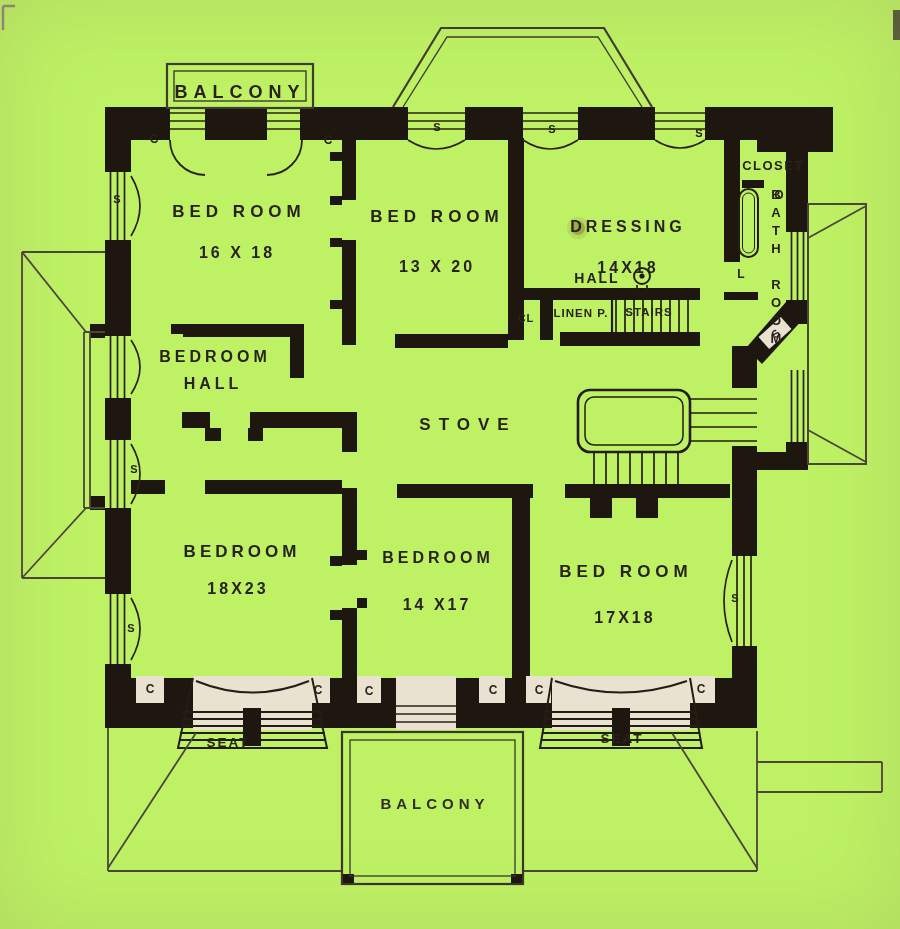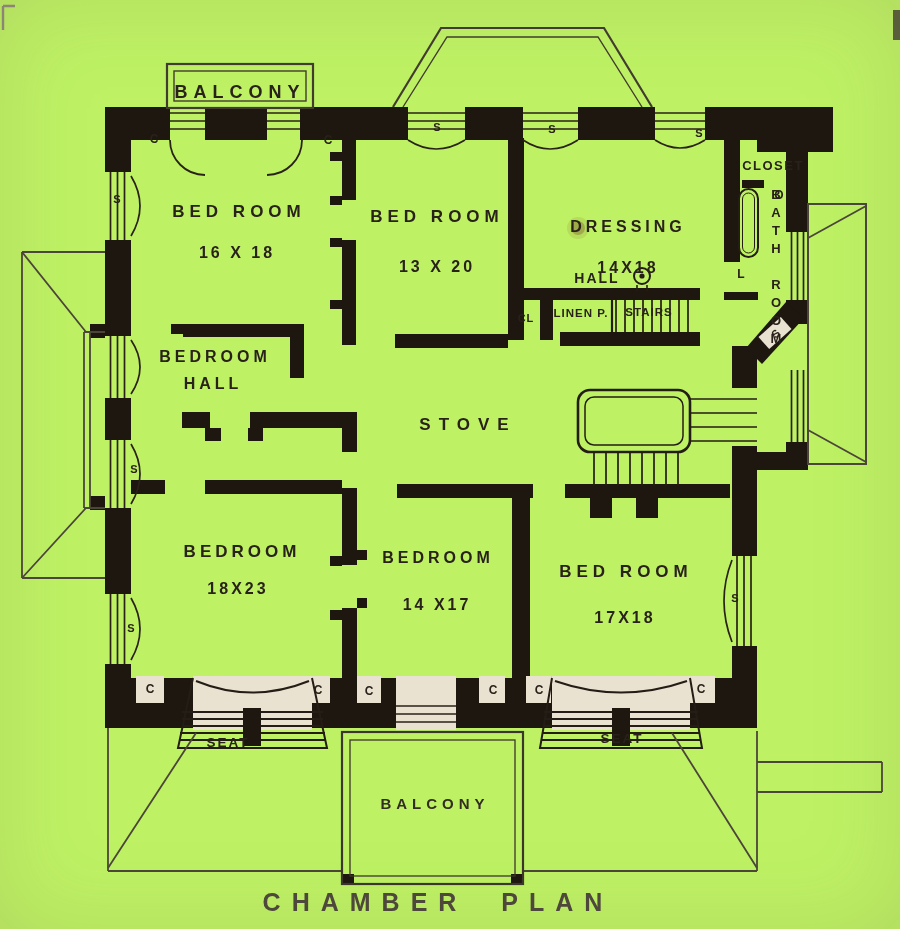--- a/index.html
+++ b/index.html
@@ -284,15 +284,14 @@
 
 <div class="lbl mk" style="left:150px;top:689px">C</div>
 <div class="lbl mk" style="left:318px;top:690px">C</div>
 <div class="lbl mk" style="left:369px;top:691px">C</div>
 <div class="lbl mk" style="left:493px;top:690px">C</div>
 <div class="lbl mk" style="left:539px;top:690px">C</div>
 <div class="lbl mk" style="left:701px;top:689px">C</div>
 
 <div class="lbl balc2" style="left:435px;top:803px">BALCONY</div>
 
-<div class="lbl title" style="left:438px;top:902px">CHAMBER PLAN</div>
 
 </div>
 
 </body></html>

